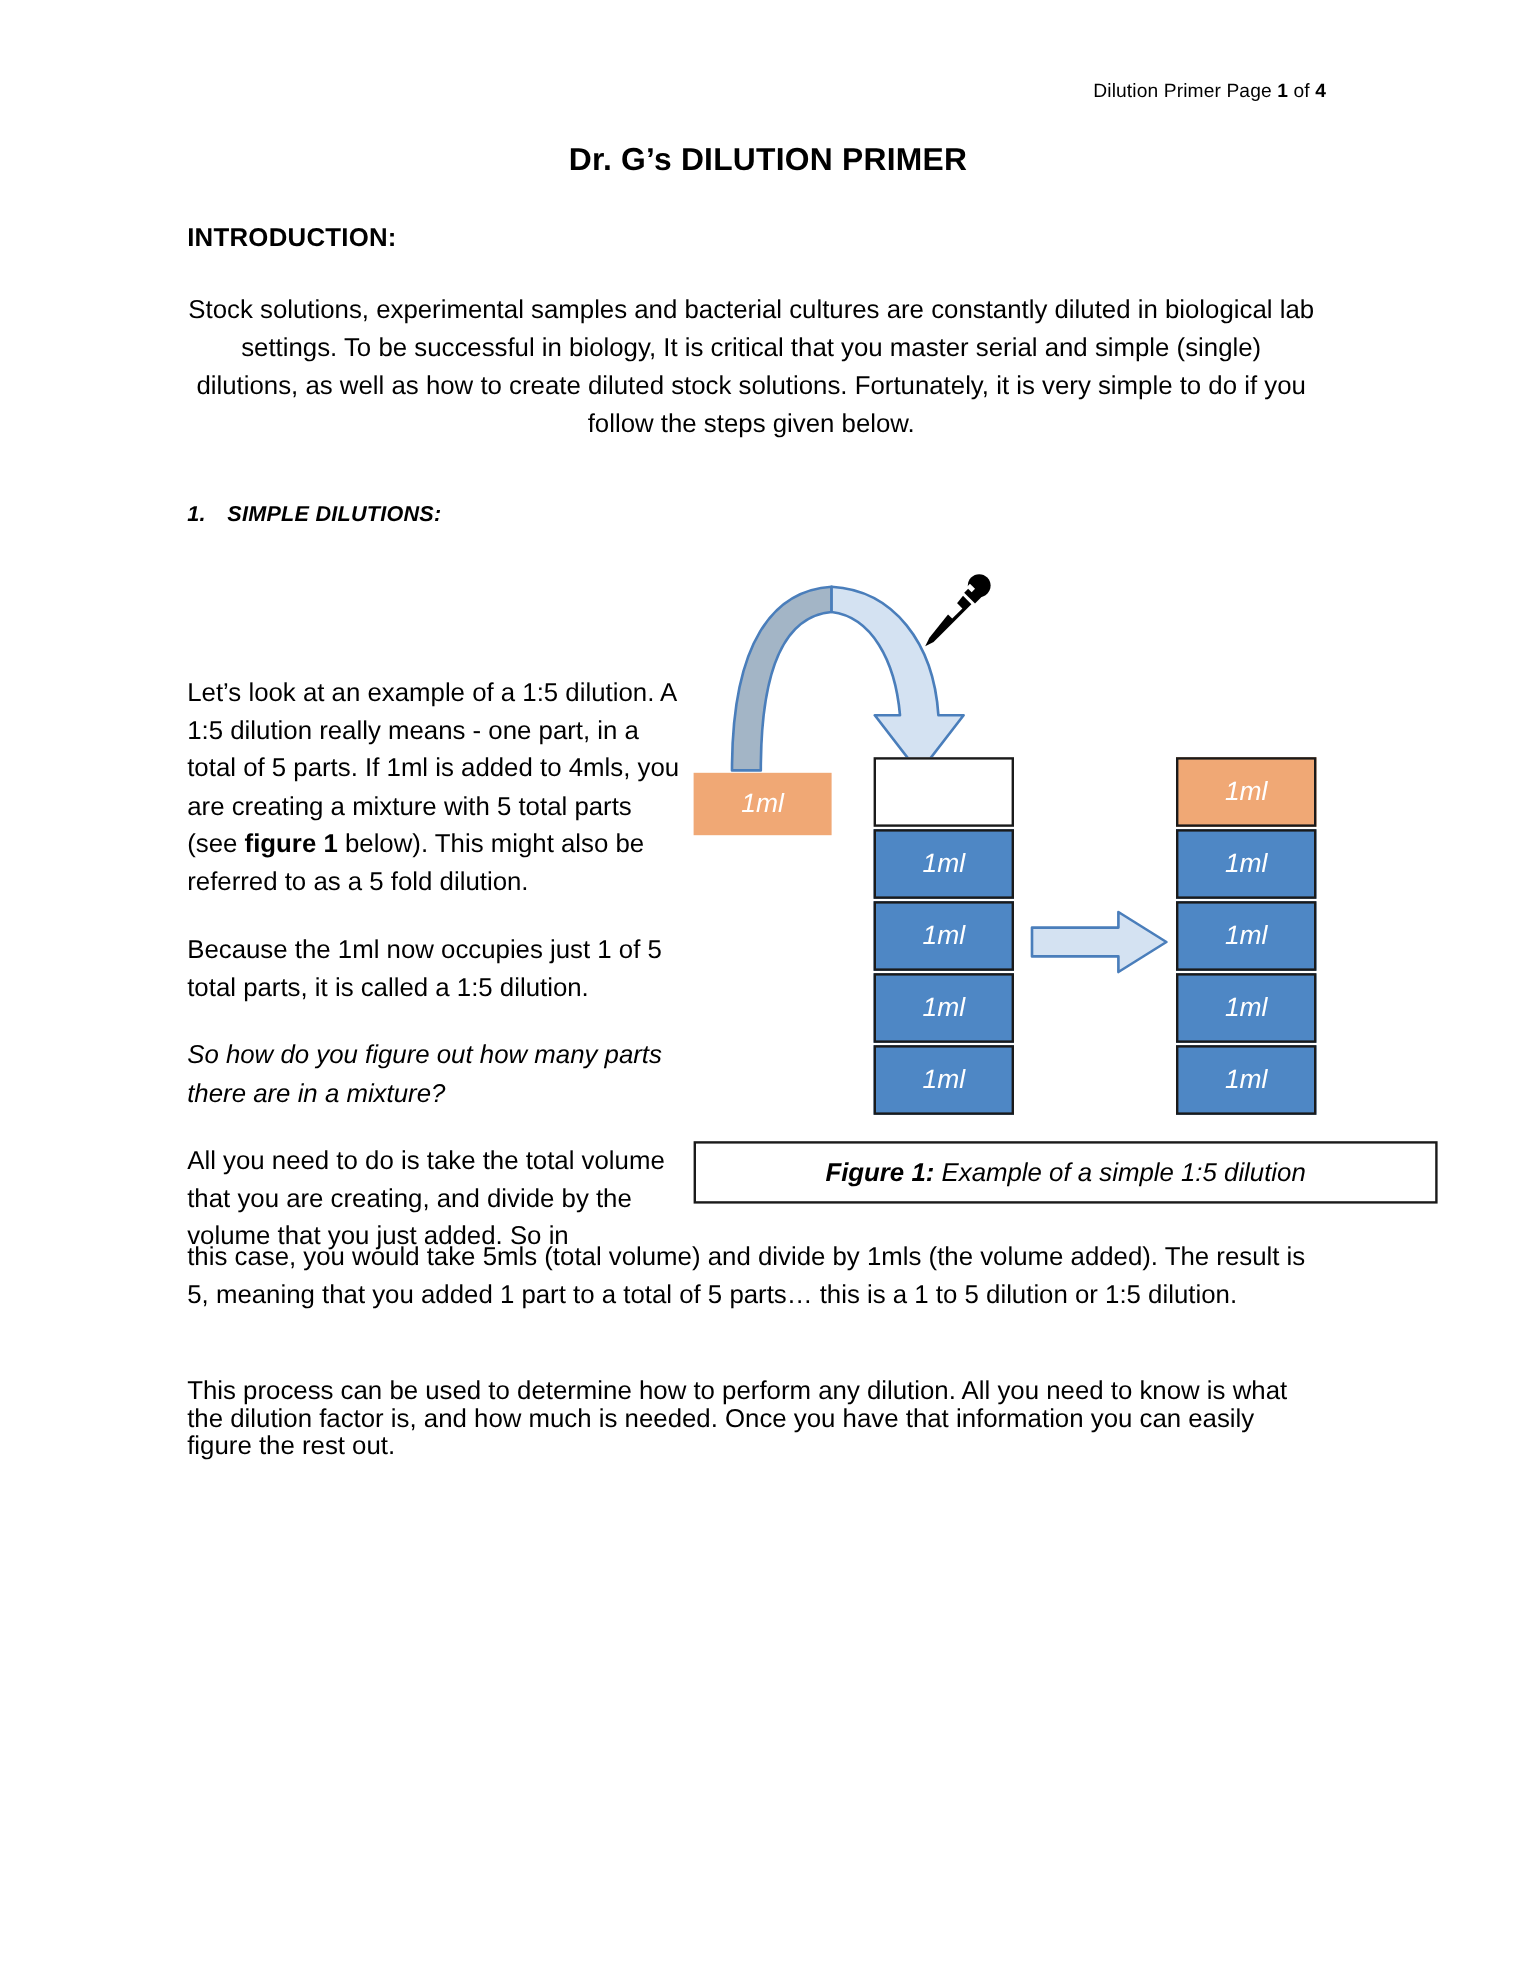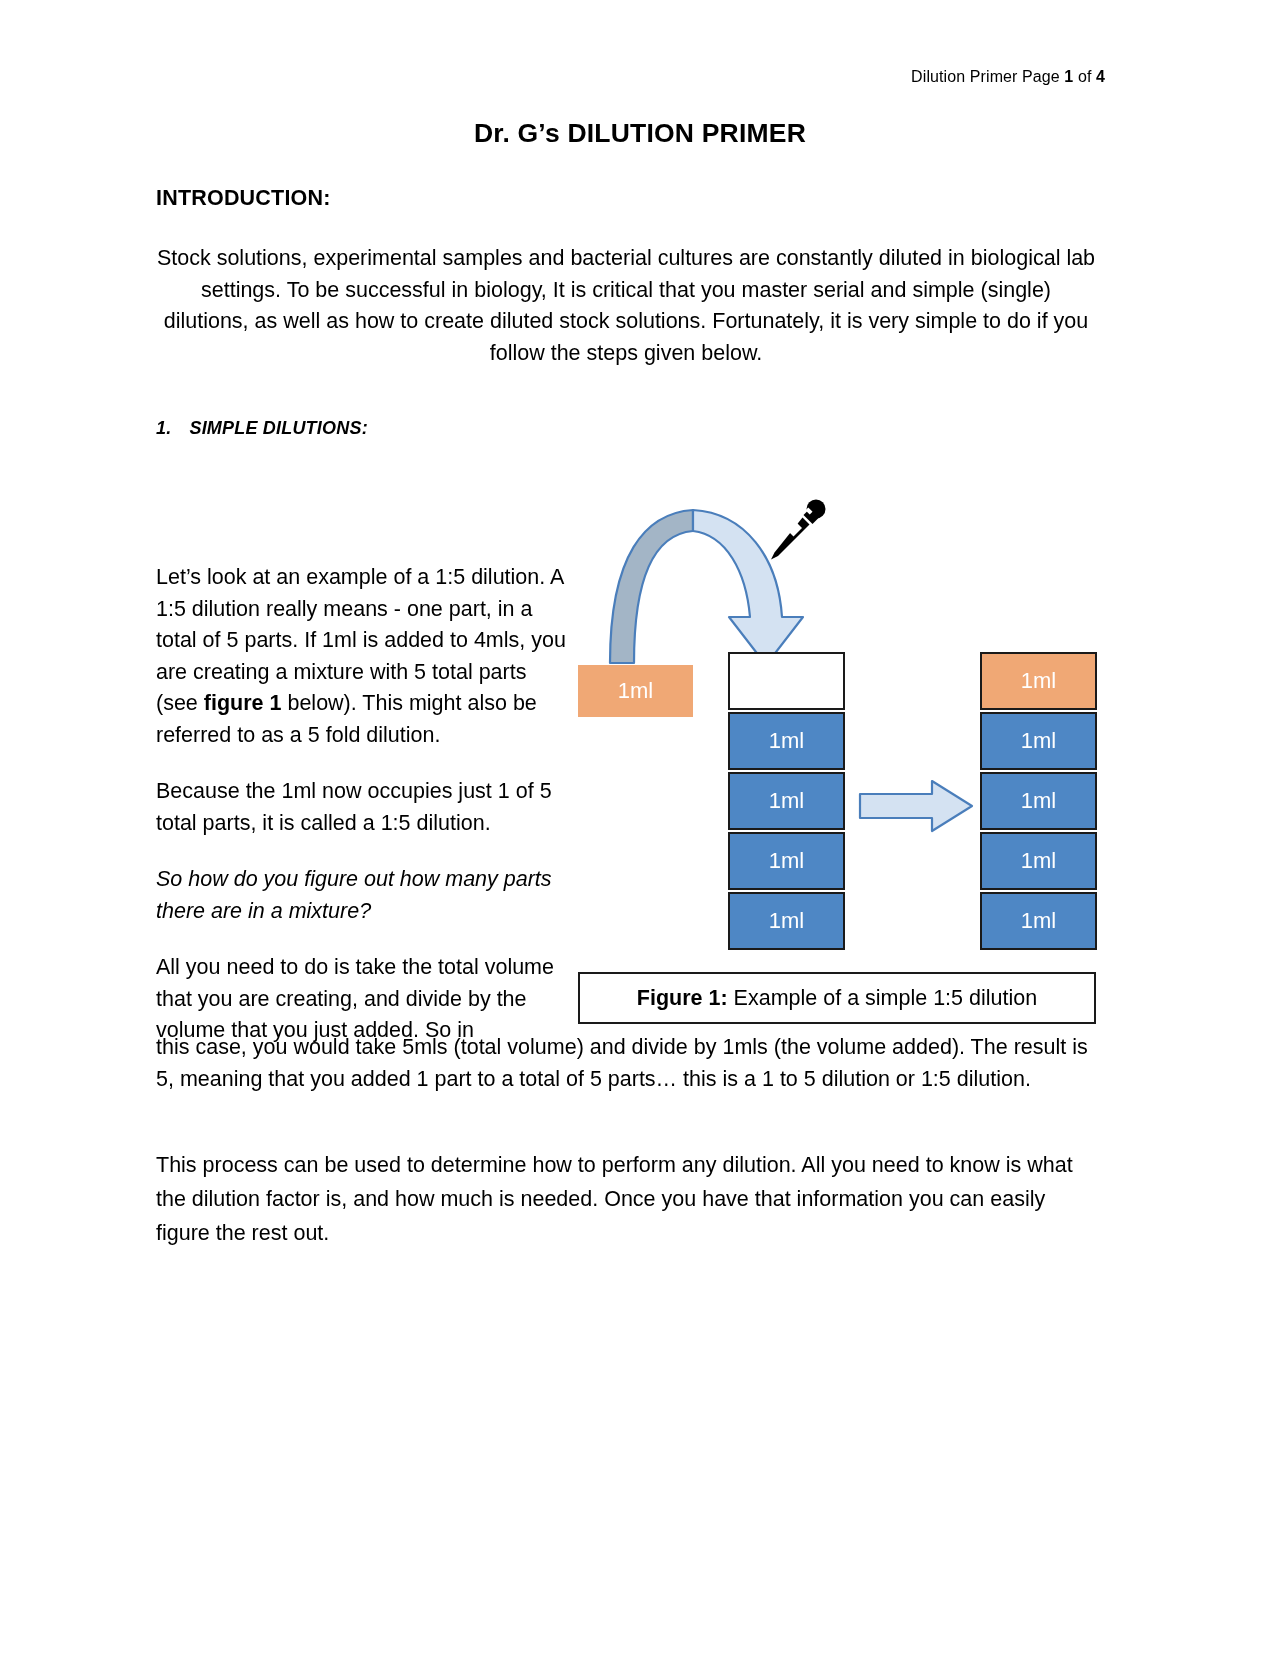--- a/index.html
+++ b/index.html
@@ -93,30 +93,31 @@
     width: 940px;
     font-size: 21.5px;
     line-height: 31.5px;
   }
   .final-para {
     position: absolute;
     top: 1148px;
     left: 156px;
     width: 920px;
     font-size: 21.5px;
-    line-height: 34px;
+    line-height: 23px;
   }
 
   
   .figure {
     position: absolute;
-    top: 495px;
+    top: 474px;
     left: 570px;
     width: 534px;
     height: 525px;
+    font-style: italic;
   }
 
   
   .tube {
     box-sizing: border-box;
     border: 2.5px solid #1a1a1a;
     font-size: 22px;
     color: #ffffff;
     display: flex;
     align-items: center;
@@ -179,21 +180,21 @@
     top: 0px;
     width: 70px;
     height: 70px;
   }
 
   
   .caption-box {
     position: absolute;
     left: 8px;
     top: 477px;
-    width: 518px;
+    width: 620px;
     height: 52px;
     box-sizing: border-box;
     border: 2.5px solid #1a1a1a;
     background: #ffffff;
     display: flex;
     align-items: center;
     justify-content: center;
     font-size: 21.5px;
   }
   .caption-box b { font-weight: bold; }

